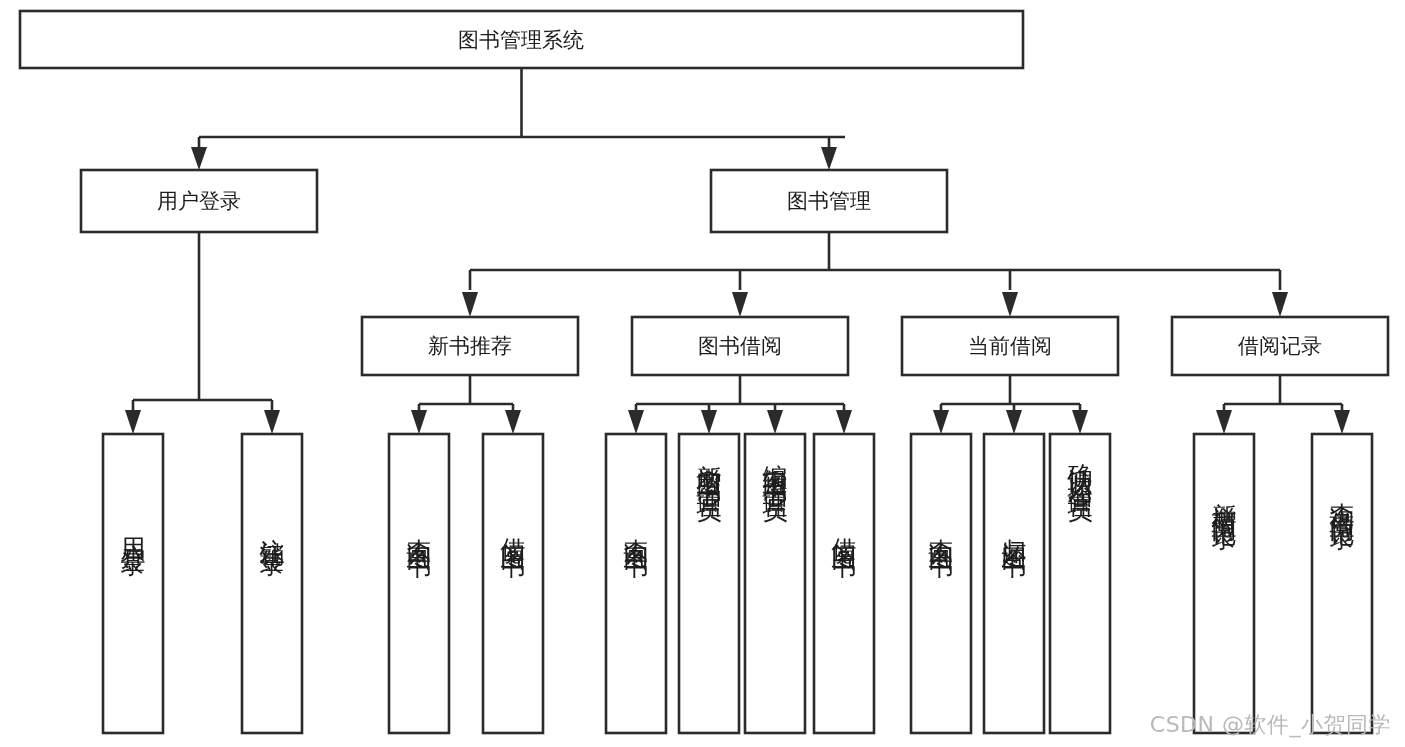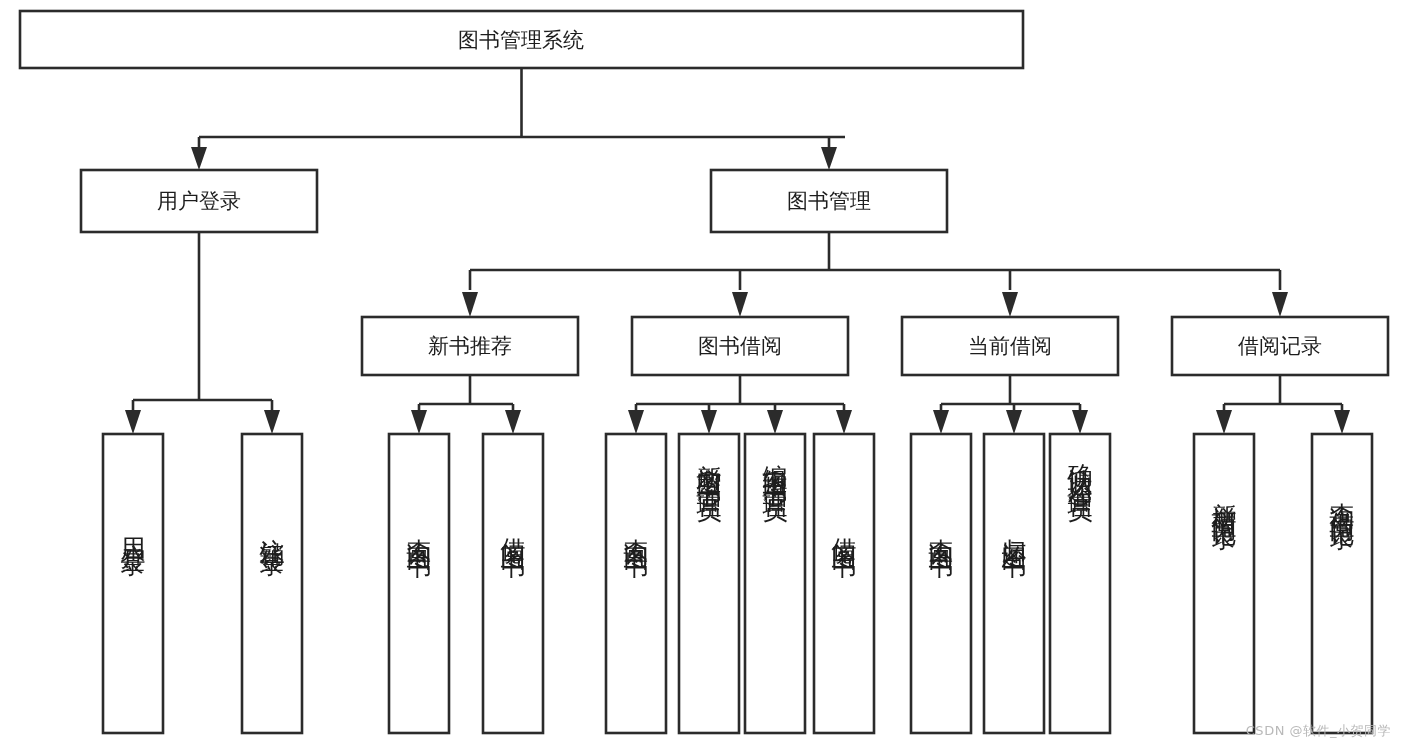--- a/index.html
+++ b/index.html
@@ -62,21 +62,21 @@
     line-height: 1;
     letter-spacing: 5px;
     color: #1d1d1d;
     white-space: nowrap;
   }
   #watermark {
     position: absolute;
     right: 14px;
     bottom: 7px;
     font-family: "DejaVu Sans", "Liberation Sans", sans-serif;
-    font-size: 13px;
+    font-size: 22px;
     color: #b9b9b9;
     letter-spacing: 0.5px;
     white-space: nowrap;
   }
 </style>
 </head>
 <body>
 
 <div id="diagram-root">
 

